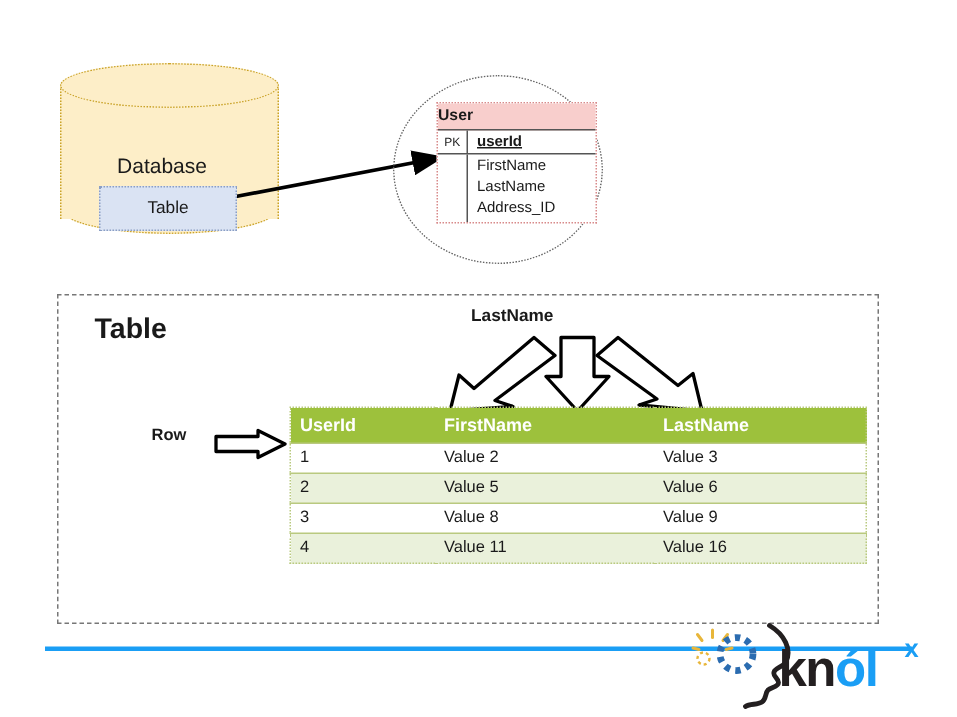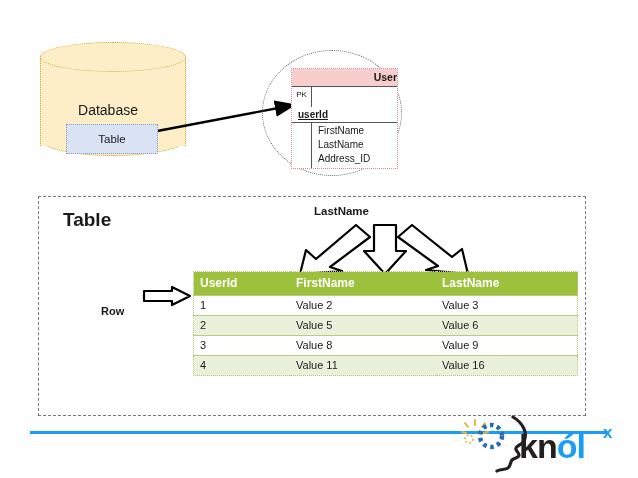--- a/index.html
+++ b/index.html
@@ -106,21 +106,21 @@
     top: 68px;
     width: 107px;
     border: 1px dotted #d88a8a;
     box-sizing: border-box;
     background: #ffffff;
   }
   #user-entity-title {
     background: #f8cecc;
     font-size: 10.5px;
     font-weight: bold;
-    text-align: right;
+    text-align: left;
     color: #1a1a1a;
     padding: 2px 0 3px 0;
     border-bottom: 1px solid #555;
   }
   .entity-row {
     display: flex;
     font-size: 10px;
     color: #1a1a1a;
   }
   .entity-pk-col {
@@ -130,21 +130,20 @@
     font-size: 8px;
     padding-top: 3px;
     border-right: 1px solid #555;
     box-sizing: border-box;
   }
   .entity-attr {
     padding: 2px 0 2px 6px;
   }
   #user-pk-row {
     border-bottom: 1px solid #555;
-    flex-direction: column;
   }
   #user-pk-row .entity-attr {
     font-weight: bold;
     text-decoration: underline;
   }
   .entity-body-row {
     display: flex;
   }
   .entity-spacer-col {
     width: 20px;
@@ -192,21 +191,21 @@
     position: absolute;
     left: 275px;
     top: 8px;
     font-size: 11.5px;
     font-weight: bold;
     color: #1a1a1a;
   }
   #row-label {
     position: absolute;
     left: 62px;
-    top: 108px;
+    top: 87px;
     font-size: 11px;
     font-weight: bold;
     color: #1a1a1a;
   }
   #columns-arrows {
     position: absolute;
     left: 185px;
     top: 26px;
     width: 320px;
     height: 52px;

